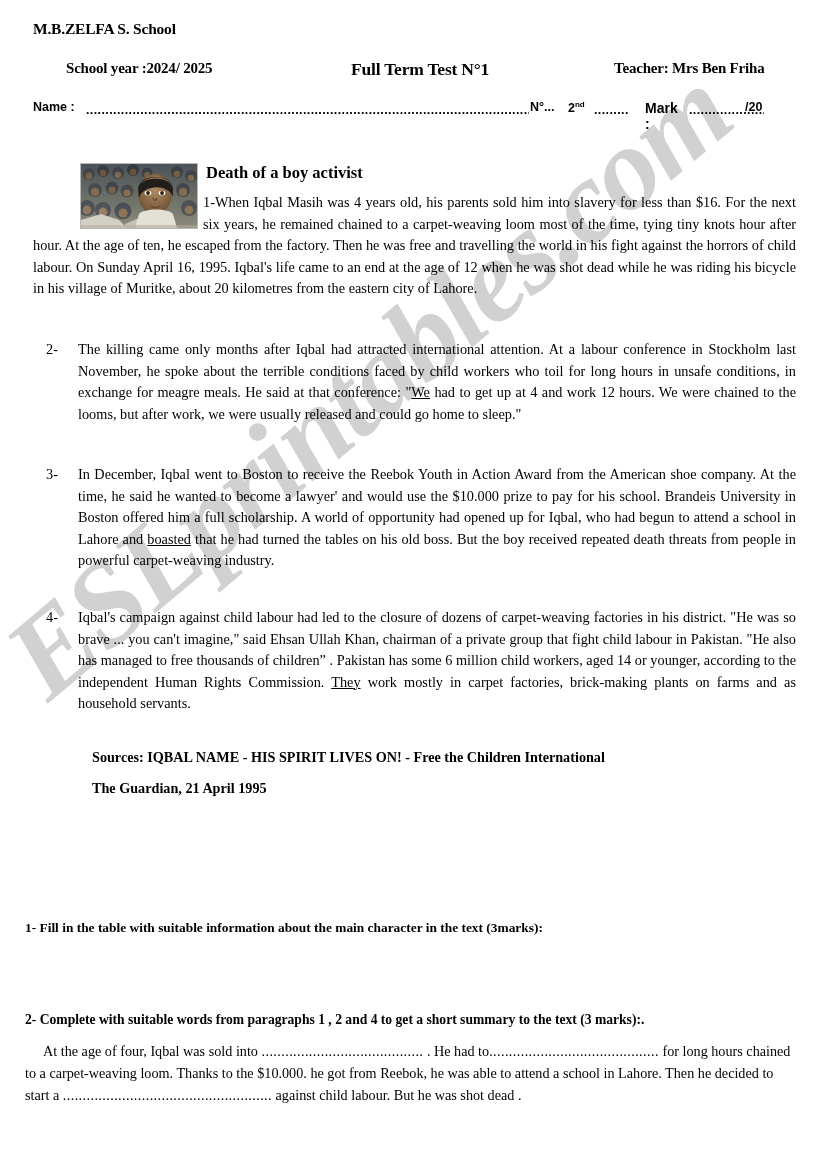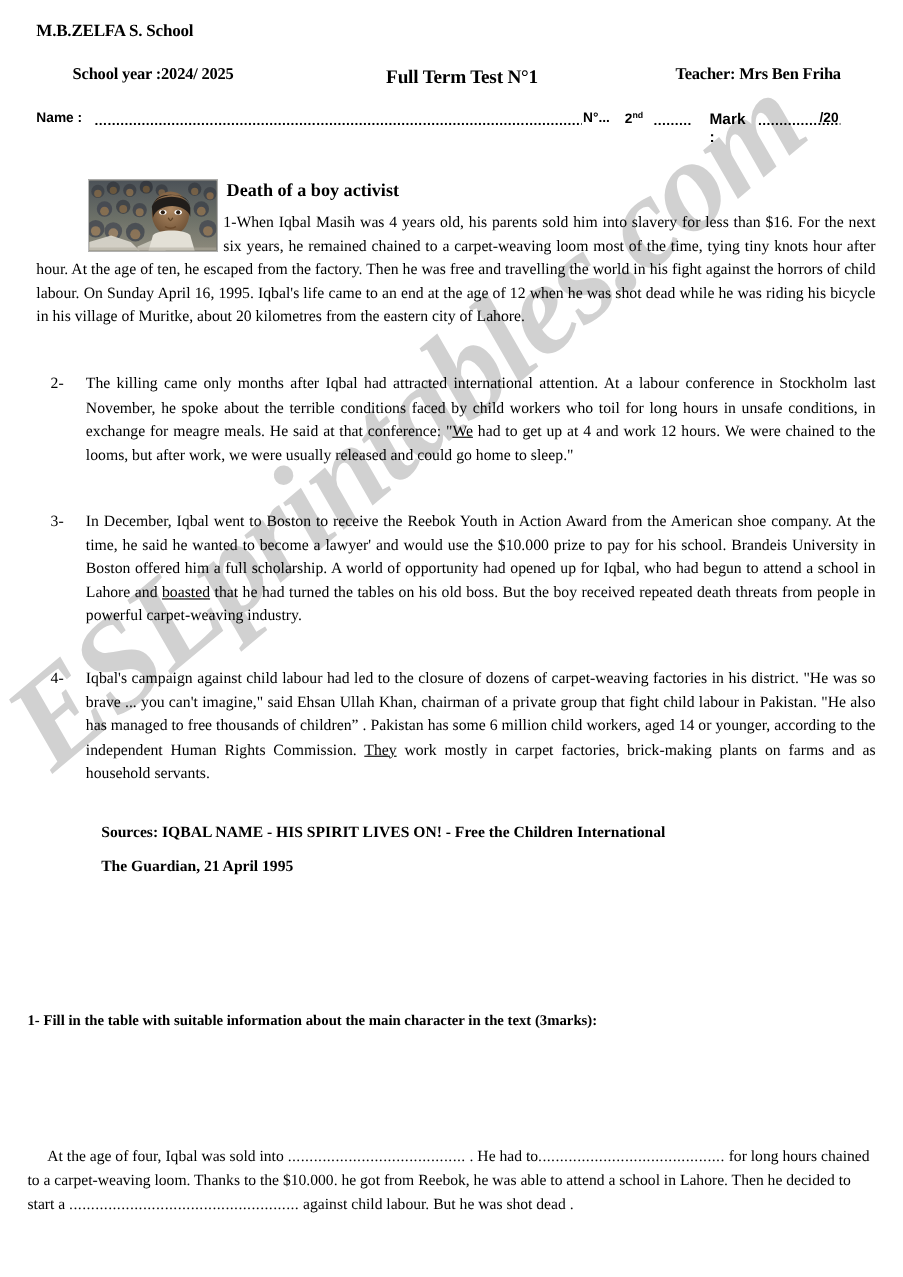--- a/index.html
+++ b/index.html
@@ -366,17 +366,18 @@
             <col class="c1">
             <col class="c2">
             <col class="c3">
             <col class="c4">
           </colgroup>
         <tbody>
         </tbody>
       </table>
     </div>
 
+    <div class="abs q2">2- Complete with suitable words from paragraphs 1 , 2 and 4 to get a short  summary to the text  (3 marks):.</div>
 
     <div class="abs" id="summary"><span class="indent"></span><span>At the age of four, Iqbal was sold into </span><span class="dotfill">.........................................</span><span> .  He had to</span><span class="dotfill">...........................................</span><span> for long hours chained to a carpet-weaving loom. Thanks to the $10.000. he got from Reebok, he was able to attend  a school in Lahore. Then he decided to start a </span><span class="dotfill">.....................................................</span><span> against child labour. But he was shot dead .</span></div>
 
   </div>
 </div>
 
 </body></html>

